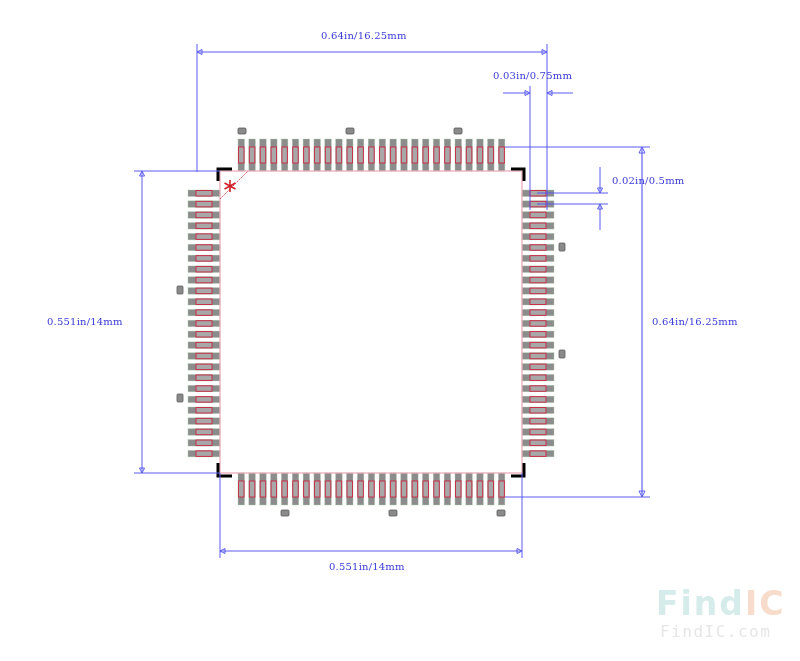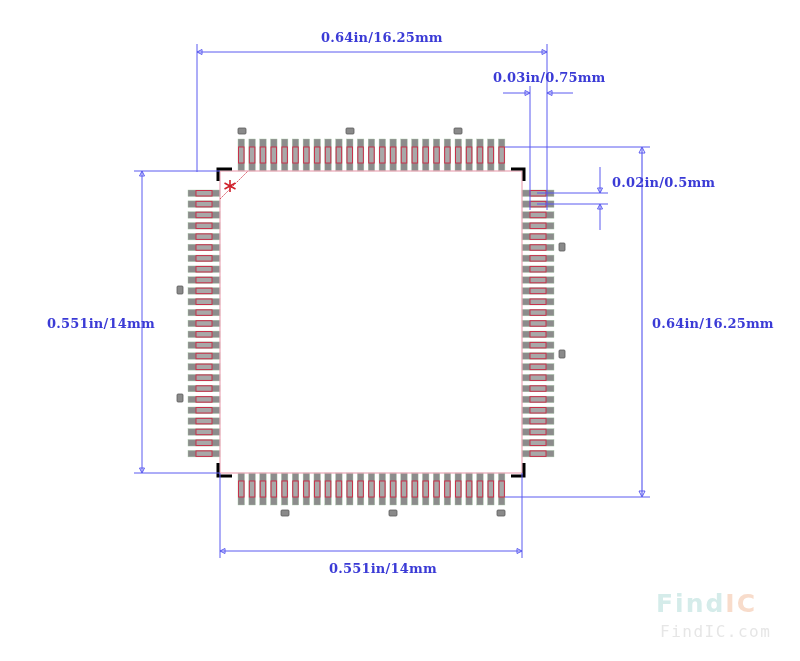--- a/index.html
+++ b/index.html
@@ -1,30 +1,29 @@
 <!DOCTYPE html>
 <html><head>
 <meta charset="utf-8">
 <style>
   html, body { margin: 0; padding: 0; background: #ffffff; }
   body { width: 800px; height: 661px; position: relative; overflow: hidden; }
   #canvas { position: absolute; left: 0; top: 0; width: 800px; height: 661px; }
   .dim-text {
     position: absolute;
     font-family: "DejaVu Serif", "Liberation Serif", serif;
-    font-size: 13px;
+    font-size: 10px;
     color: #3b3bd6;
     white-space: nowrap;
     letter-spacing: 0.2px;
-    font-weight: bold;
   }
   .wm-big {
     position: absolute; left: 656px; top: 586px;
     font-family: "DejaVu Sans", sans-serif; font-weight: bold;
-    font-size: 25px; letter-spacing: 2px; line-height: 36px;
+    font-size: 33px; letter-spacing: 2px; line-height: 36px;
   }
   .wm-big .a { color: #d5ecea; }
   .wm-big .b { color: #f8dccb; }
   .wm-small {
     position: absolute; left: 660px; top: 622px;
     font-family: "DejaVu Sans Mono", monospace;
     font-size: 16px; color: #e6e6e6; letter-spacing: 1.5px;
   }
 </style>
 </head>

